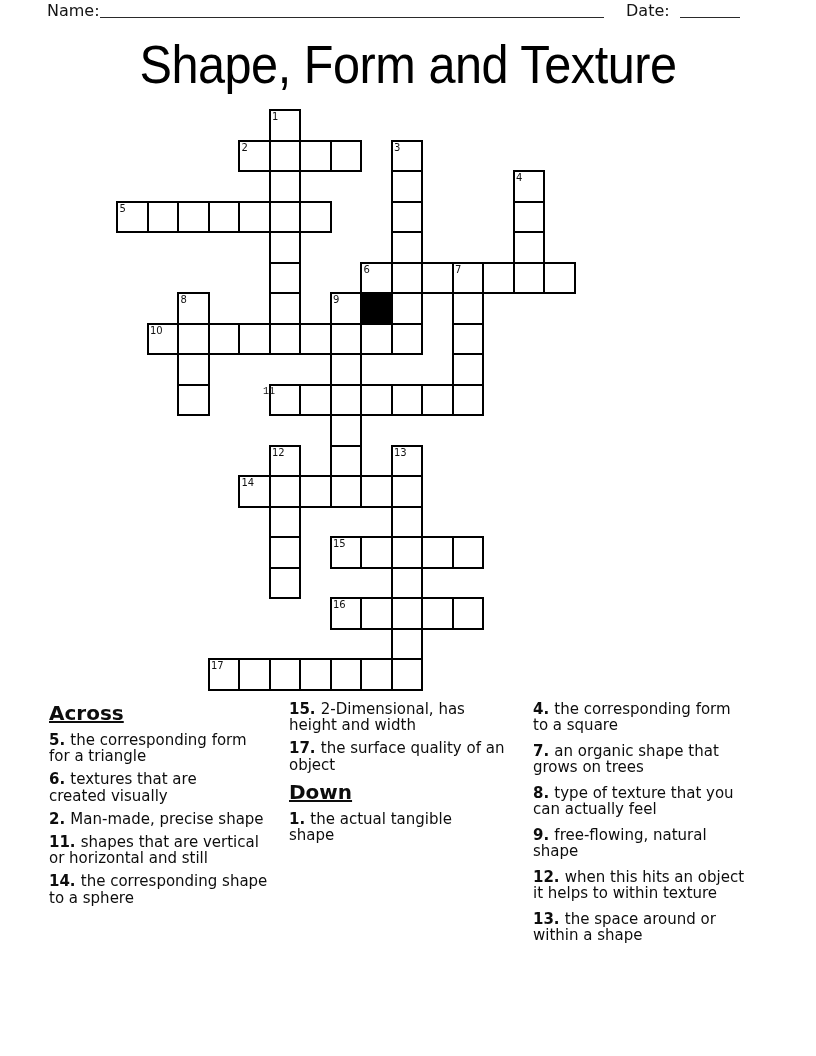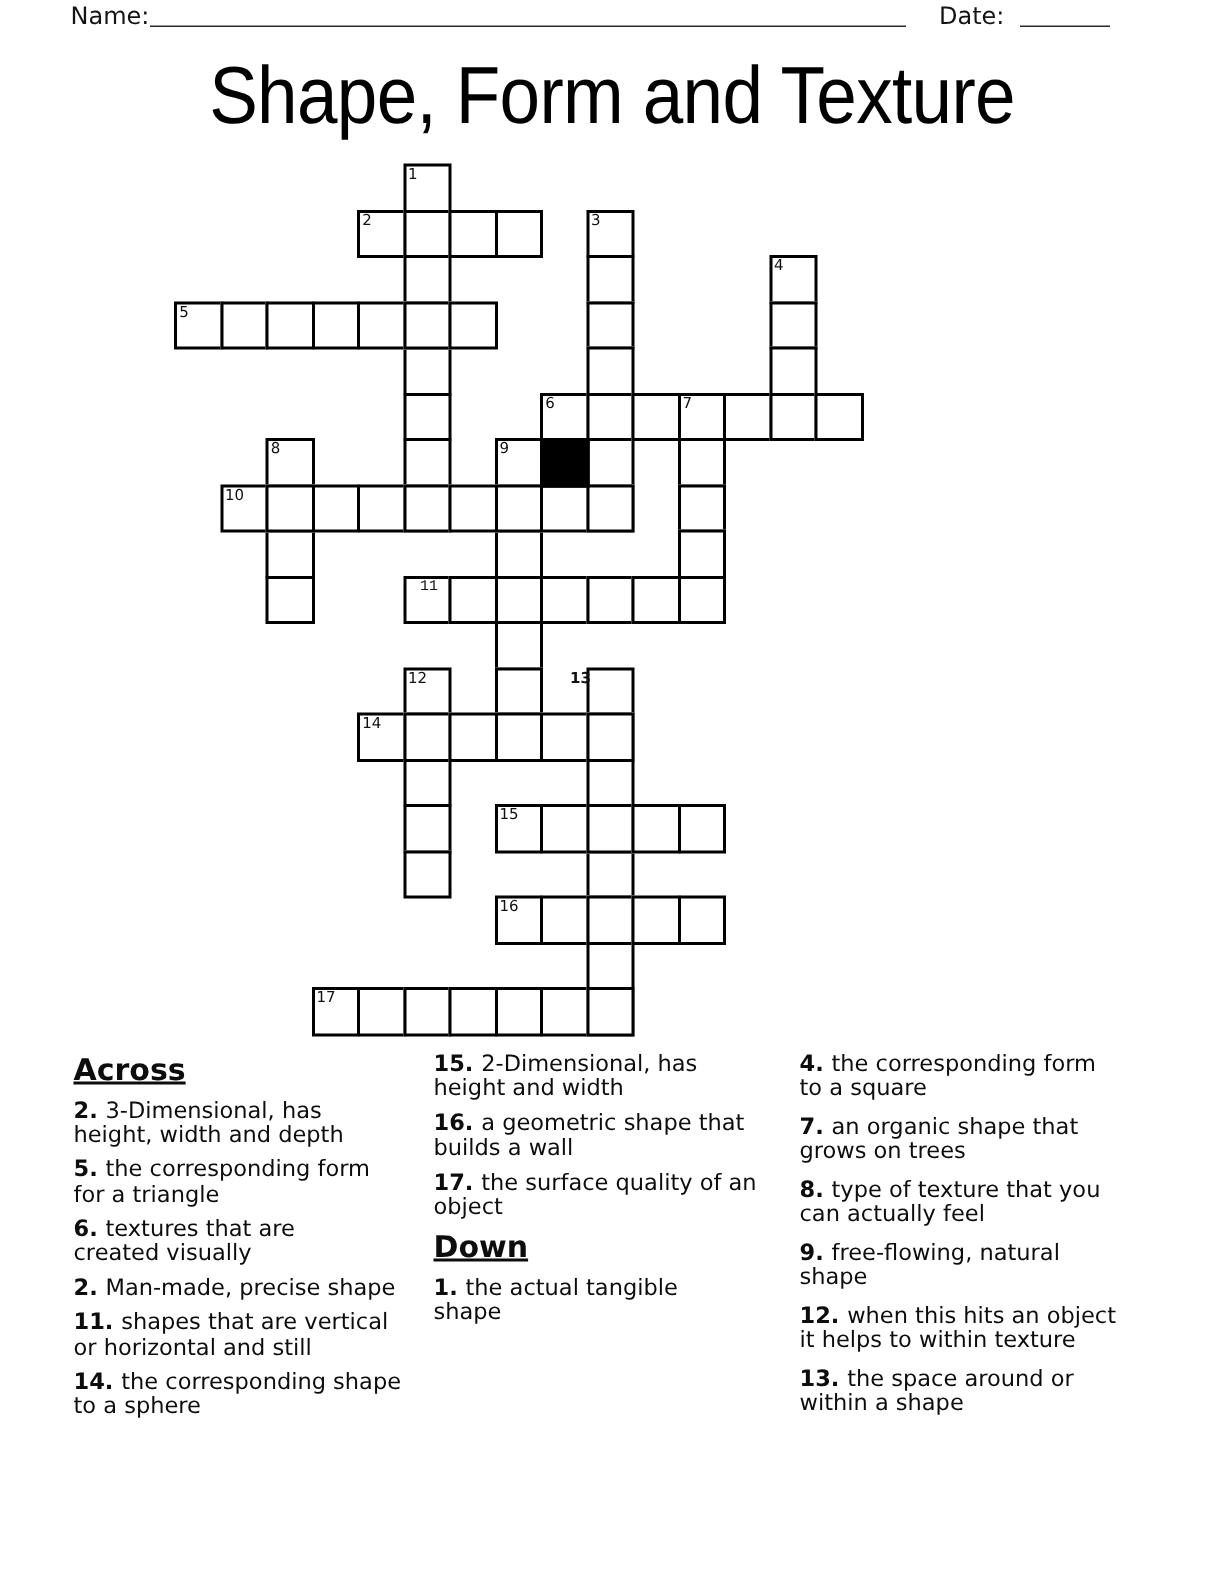--- a/index.html
+++ b/index.html
@@ -227,48 +227,44 @@
     <div class="cellnum" style="left: 272px; top: 112px;">1</div>
     <div class="cellnum" style="left: 241.5px; top: 142.5px;">2</div>
     <div class="cellnum" style="left: 394px; top: 142.5px;">3</div>
     <div class="cellnum" style="left: 516px; top: 173px;">4</div>
     <div class="cellnum" style="left: 119.5px; top: 203.5px;">5</div>
     <div class="cellnum" style="left: 363.5px; top: 264.5px;">6</div>
     <div class="cellnum" style="left: 455px; top: 264.5px;">7</div>
     <div class="cellnum" style="left: 180.5px; top: 295px;">8</div>
     <div class="cellnum" style="left: 333px; top: 295px;">9</div>
     <div class="cellnum" style="left: 150px; top: 325.5px;">10</div>
-    <div class="cellnum" style="left: 280px; top: 386.5px; font-family: Liberation Mono, monospace;">11</div>
+    <div class="cellnum" style="left: 263px; top: 386.5px; font-family: Liberation Mono, monospace;">11</div>
     <div class="cellnum" style="left: 272px; top: 447.5px;">12</div>
-    <div class="cellnum" style="left: 380px; top: 447.5px; font-weight: bold;">13</div>
+    <div class="cellnum" style="left: 394px; top: 447.5px;">13</div>
     <div class="cellnum" style="left: 241.5px; top: 478px; text-align: center;">14</div>
     <div class="cellnum" style="left: 333px; top: 539px;">15</div>
     <div class="cellnum" style="left: 333px; top: 600px;">16</div>
     <div class="cellnum" style="left: 211px; top: 661px;">17</div>
   </div>
 
 <div class="clue-col" id="clue-col-0">
     <div class="clue-heading">Across</div>
-    <div class="clue"><span class="num">2. </span><span class="txt">3-Dimensional, has
-height, width and depth</span></div>
     <div class="clue"><span class="num">5. </span><span class="txt">the corresponding form
 for a triangle</span></div>
     <div class="clue"><span class="num">6. </span><span class="txt">textures that are
 created visually</span></div>
     <div class="clue"><span class="num">2. </span><span class="txt">Man-made, precise shape</span></div>
     <div class="clue"><span class="num">11. </span><span class="txt">shapes that are vertical
 or horizontal and still</span></div>
     <div class="clue"><span class="num">14. </span><span class="txt">the corresponding shape
 to a sphere</span></div>
   </div>
 <div class="clue-col" id="clue-col-1">
     <div class="clue"><span class="num">15. </span><span class="txt">2-Dimensional, has
 height and width</span></div>
-    <div class="clue"><span class="num">16. </span><span class="txt">a geometric shape that
-builds a wall</span></div>
     <div class="clue"><span class="num">17. </span><span class="txt">the surface quality of an
 object</span></div>
     <div class="clue-heading">Down</div>
     <div class="clue"><span class="num">1. </span><span class="txt">the actual tangible
 shape</span></div>
   </div>
 <div class="clue-col" id="clue-col-2">
     <div class="clue"><span class="num">4. </span><span class="txt">the corresponding form
 to a square</span></div>
     <div class="clue"><span class="num">7. </span><span class="txt">an organic shape that

